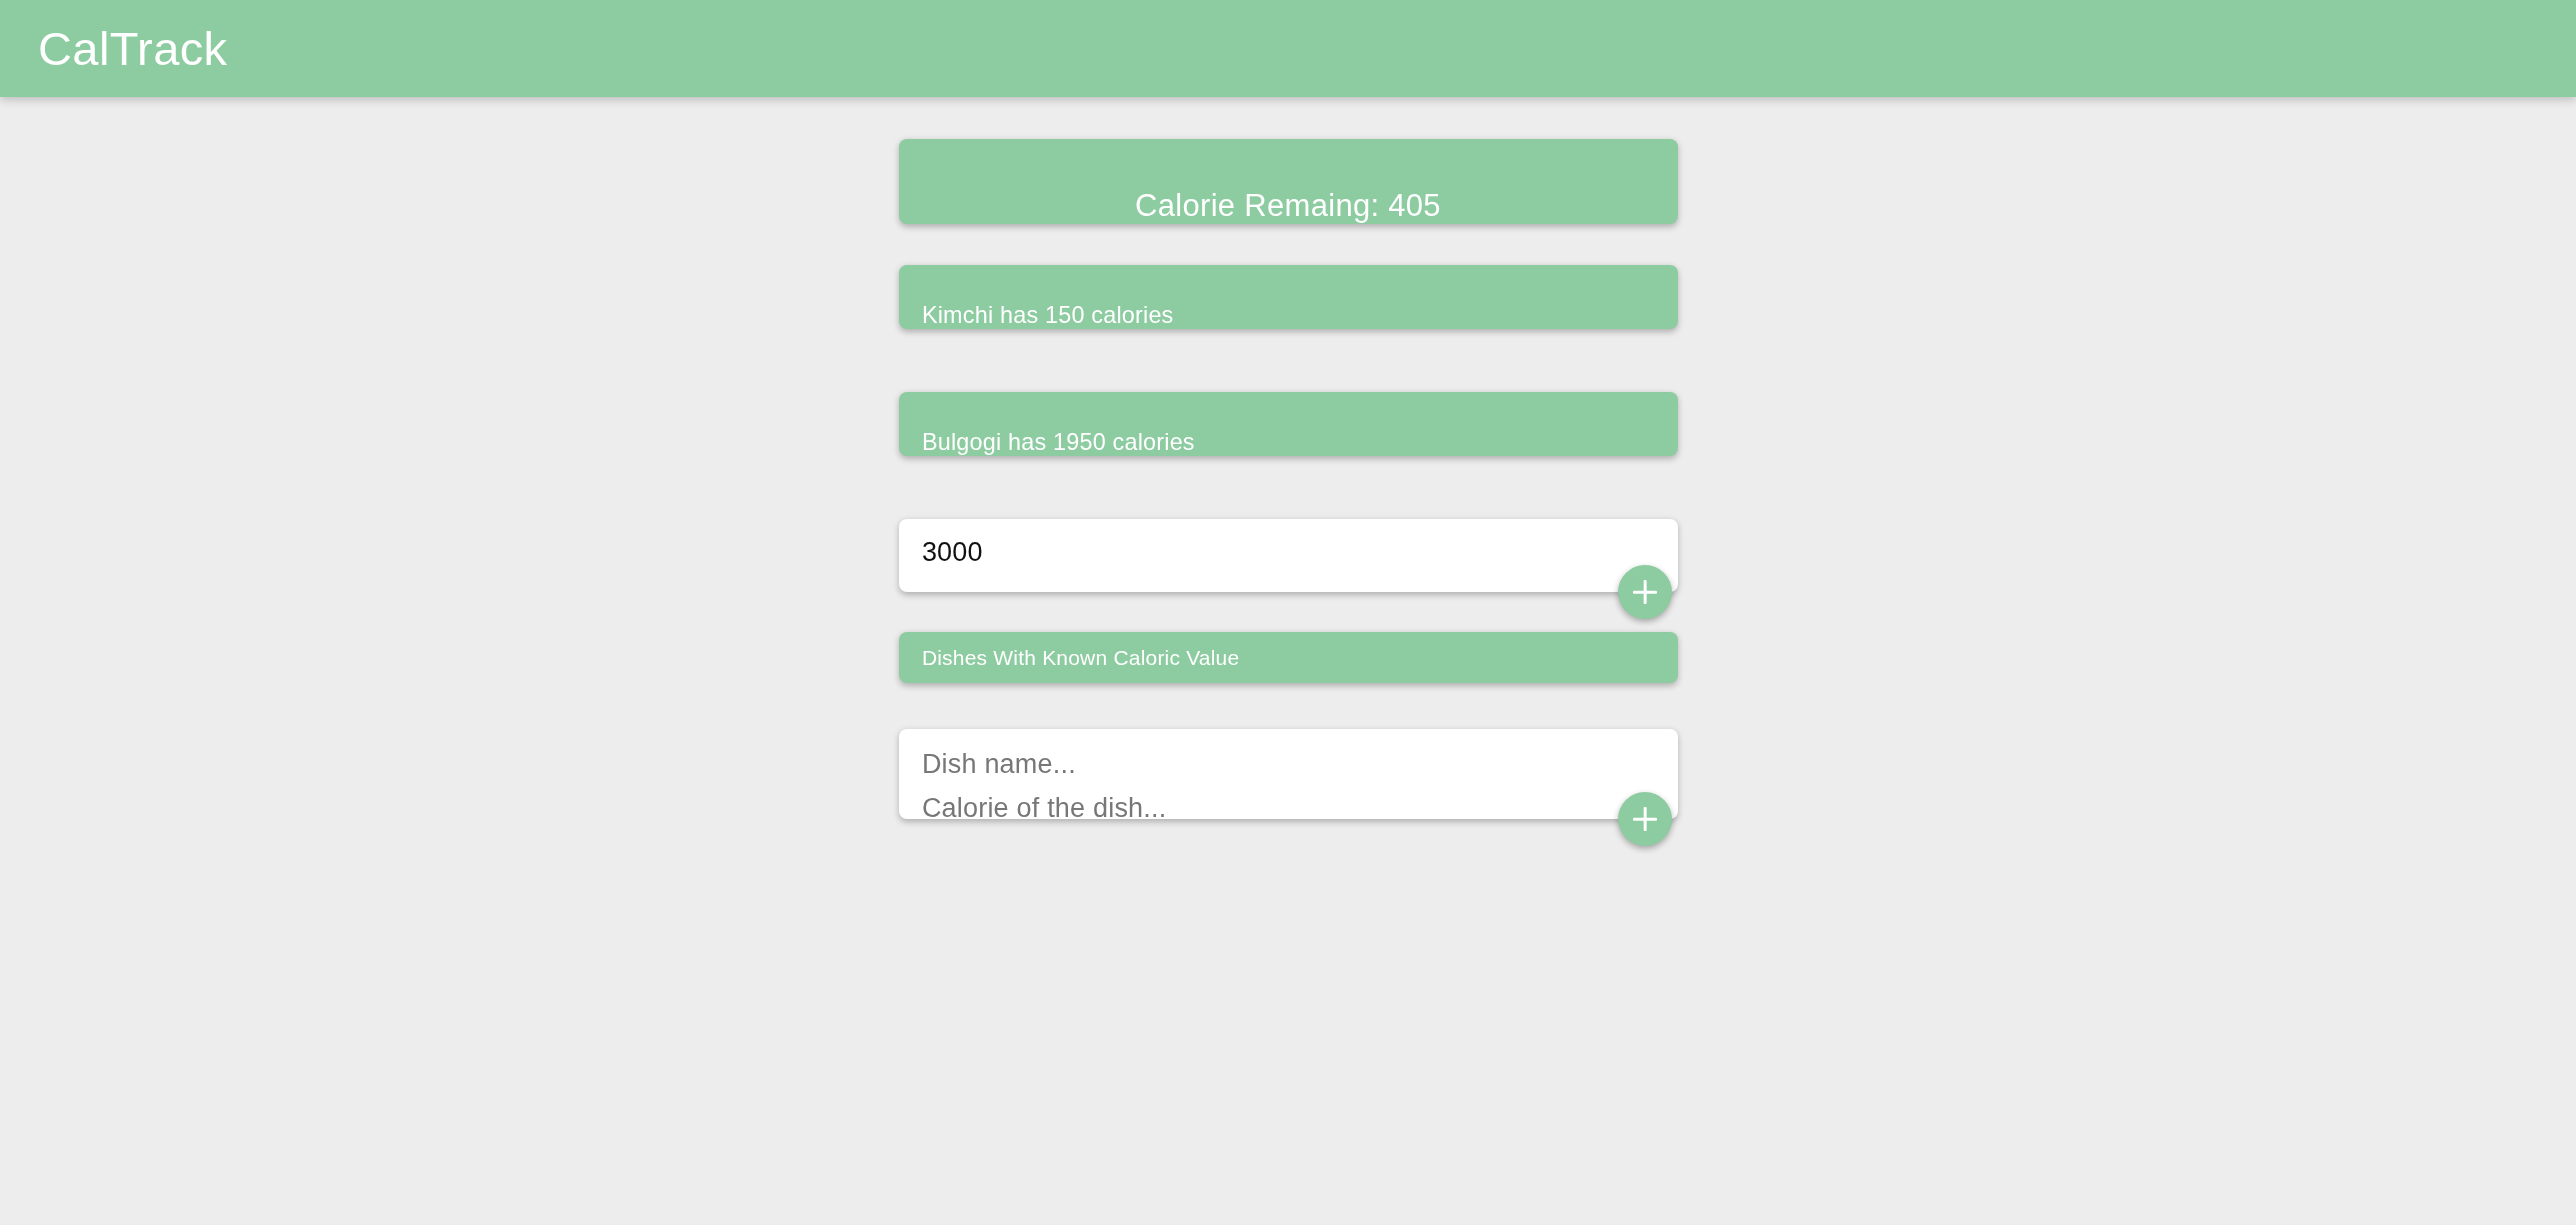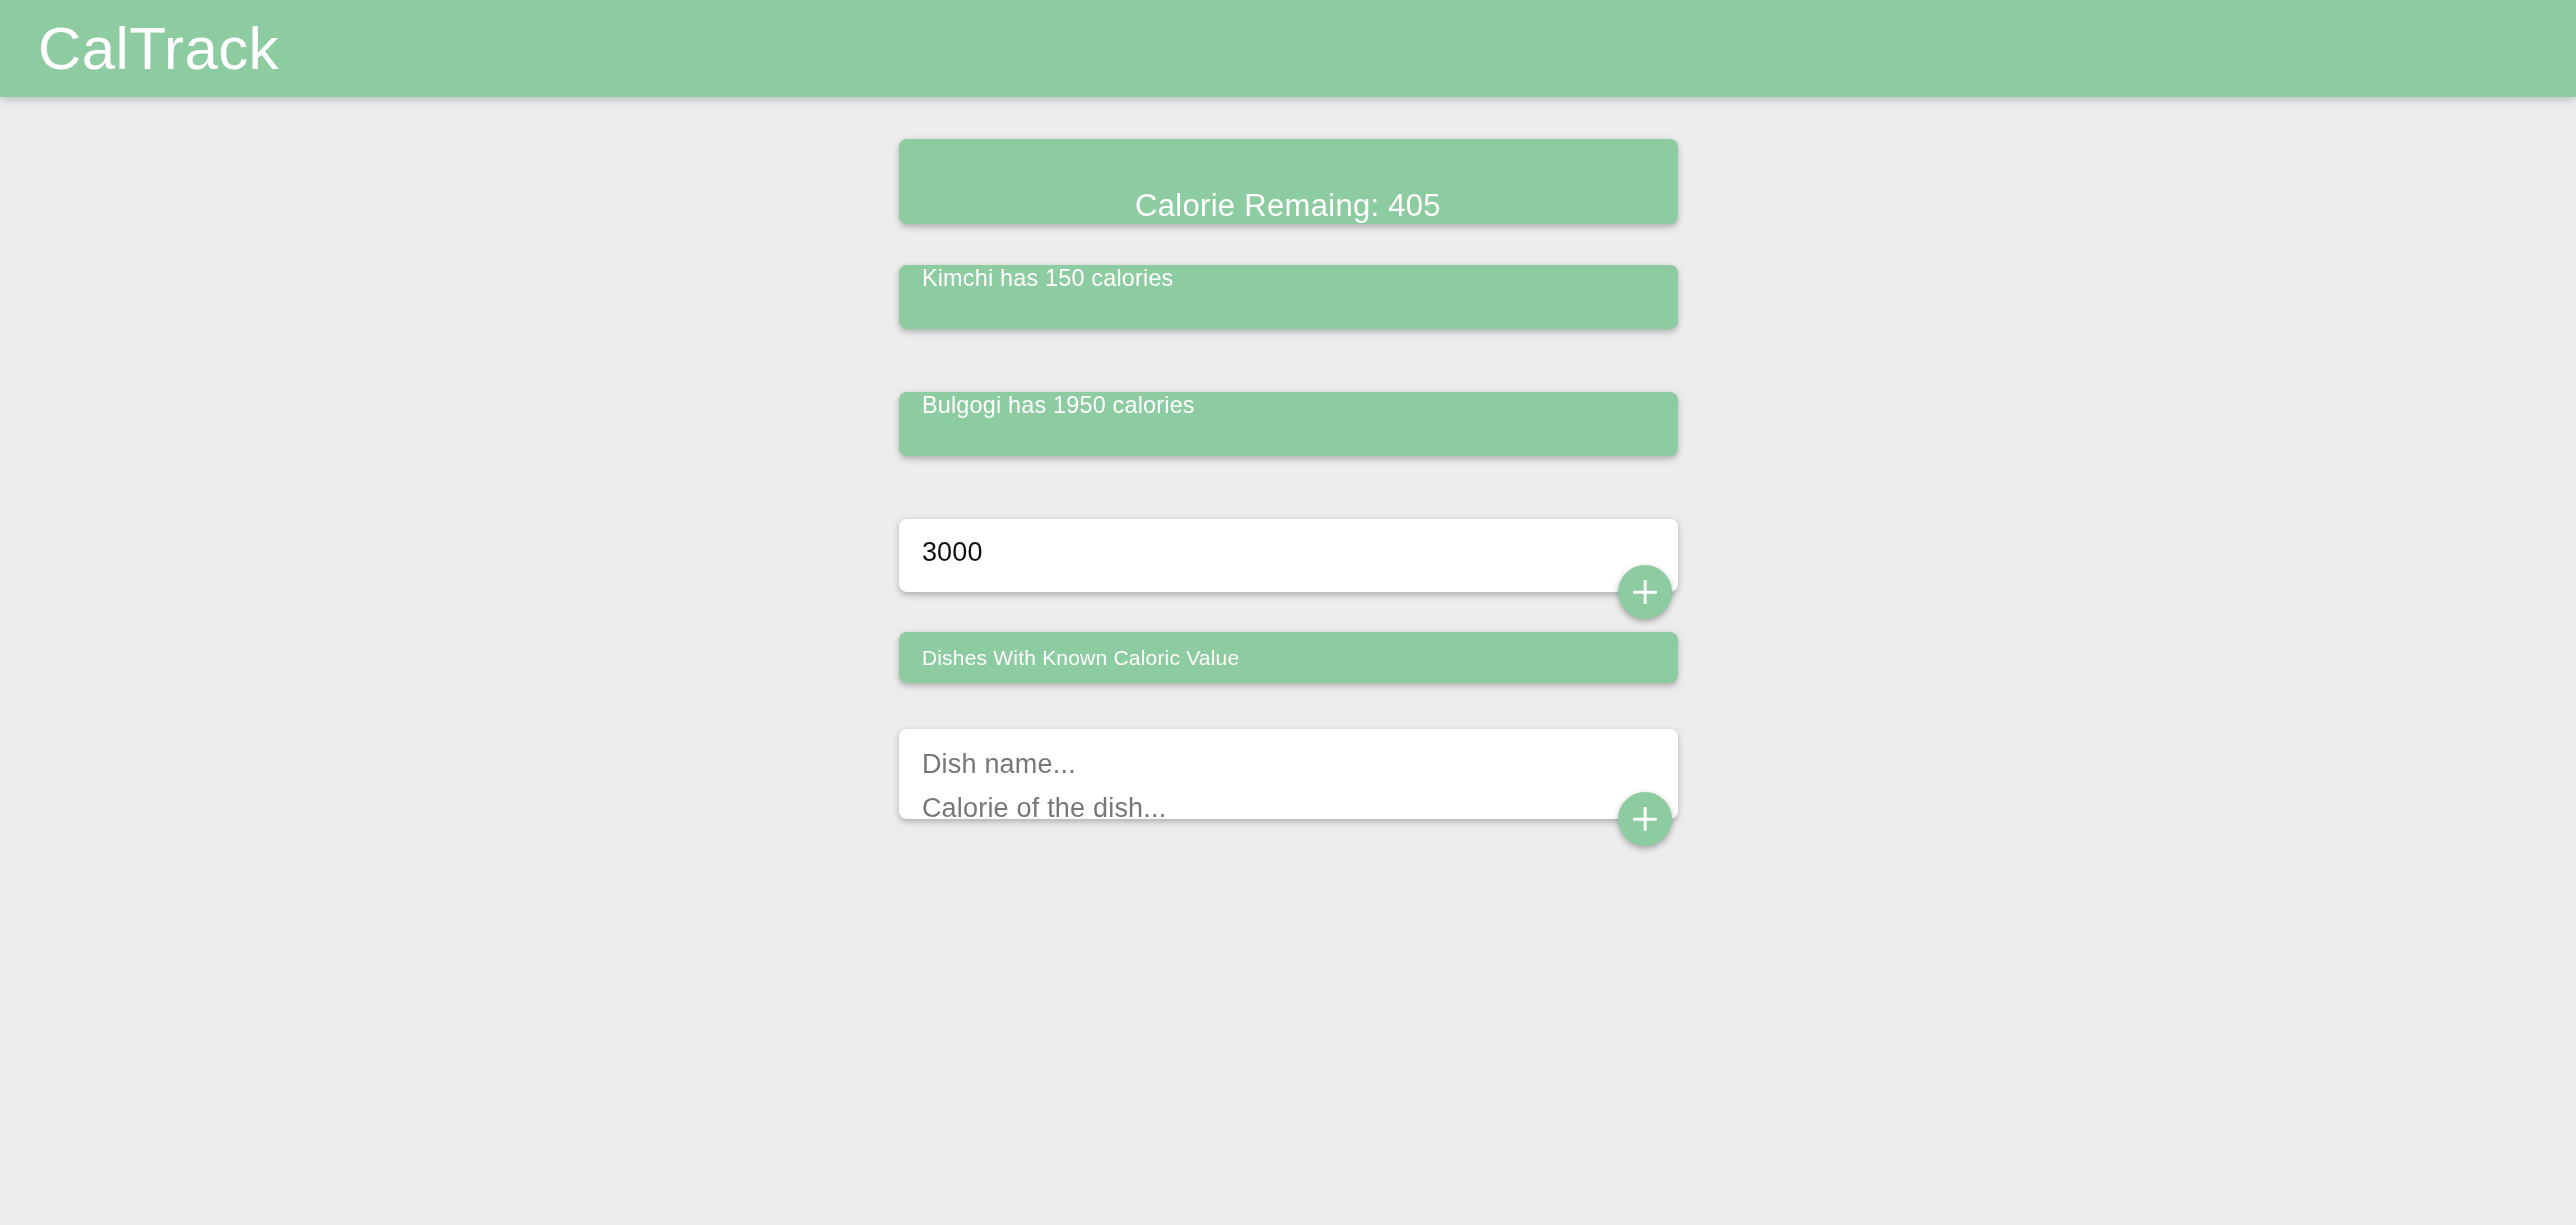--- a/index.html
+++ b/index.html
@@ -25,21 +25,21 @@
     background: #8dcba0;
     display: flex;
     align-items: center;
     box-shadow: 0 2.7px 9px rgba(0,0,0,0.22);
     z-index: 5;
   }
 
   .appbar-title {
     margin-left: 38px;
     color: #ffffff;
-    font-size: 60px;
+    font-size: 47px;
     font-weight: 300;
     letter-spacing: 0.4px;
     line-height: 1;
   }
 
   
   .page {
     position: relative;
     width: 100%;
     height: calc(100% - 97px);
@@ -83,21 +83,21 @@
   .card-summary .card-text {
     font-size: 31px;
     font-weight: 300;
     letter-spacing: 0.3px;
   }
 
   
   .card-row {
     height: 64px;
     display: flex;
-    align-items: flex-start;
+    align-items: flex-end;
     padding-left: 23.4px;
     margin-bottom: 63px;
   }
 
   .card-row .card-text {
     font-size: 23.4px;
     font-weight: 300;
     letter-spacing: 0.2px;
   }
 

